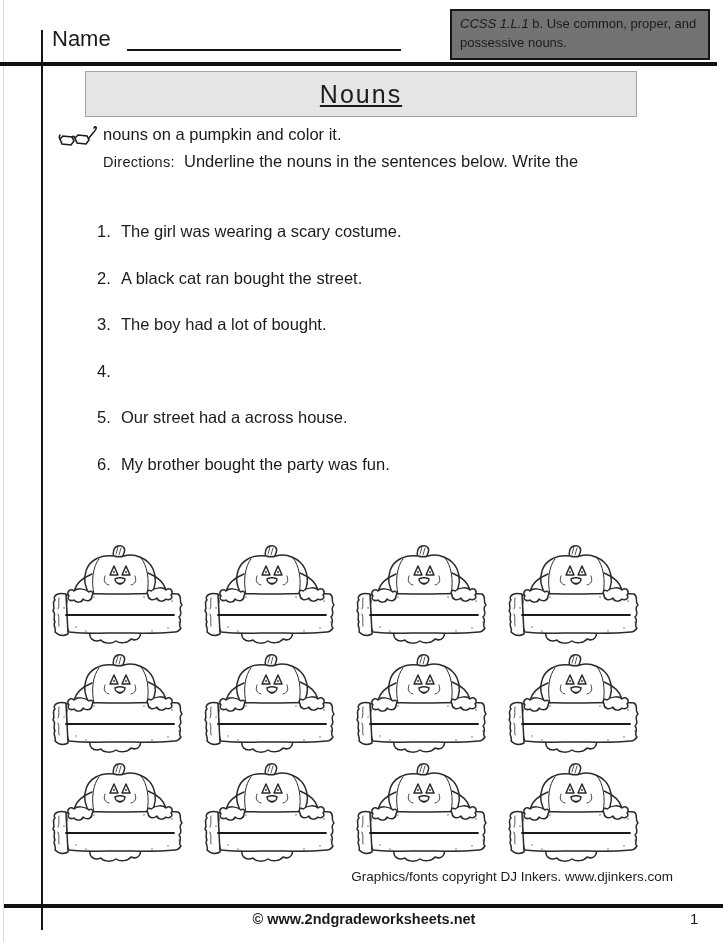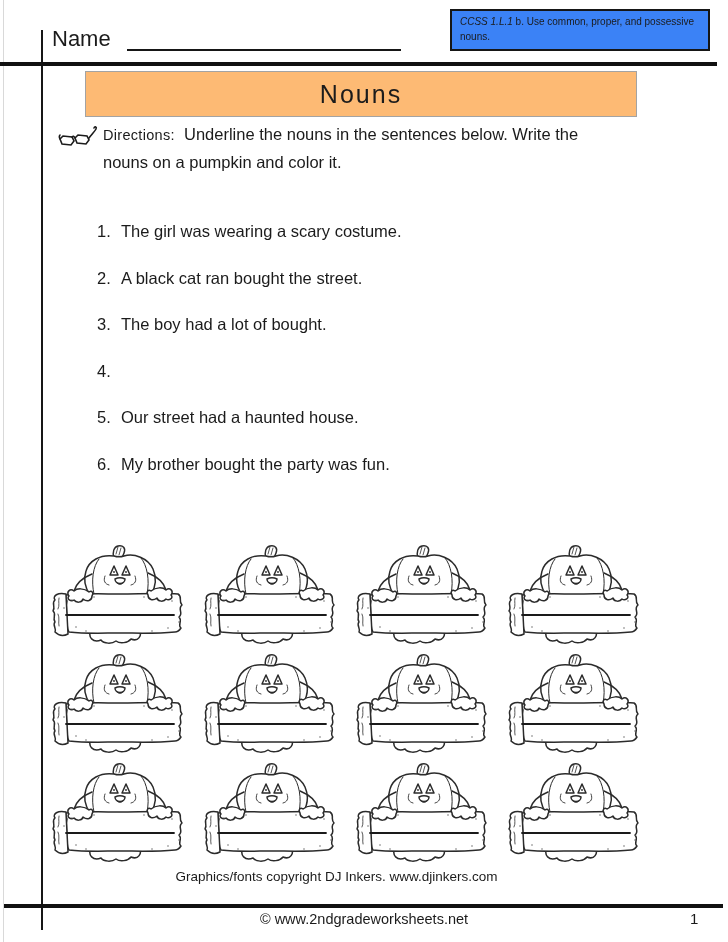--- a/index.html
+++ b/index.html
@@ -11,42 +11,42 @@
   
   .page-edge{left:3px;top:0;width:1px;height:942px;background:#d9d9d9;}
   .margin-line{left:41px;top:30px;width:2px;height:900px;background:#161616;}
   .rule-top{left:0;top:62px;width:717px;height:4px;background:#111;}
   .rule-bottom{left:4px;top:904px;width:719px;height:4px;background:#111;}
   
   .name-label{left:52px;top:26px;font-size:22px;}
   .name-line{left:127px;top:49px;width:274px;height:2px;background:#161616;}
   
   .ccss-box{left:450px;top:9px;width:240px;border:2px solid #161616;padding:4px 8px 5px 8px;
-    font-size:10px;line-height:1.45;background:#3b82f6;}
+    font-size:13px;line-height:1.45;background:#737373;}
   .ccss-code{font-style:italic;}
   
   .title-box{left:85px;top:71px;width:550px;height:44px;border:1px solid #a3a3a3;
-    display:flex;align-items:center;justify-content:center;background:#fdba74;}
+    display:flex;align-items:center;justify-content:center;background:#e5e5e5;text-decoration:underline;}
   .title-text{font-size:25px;letter-spacing:2px;}
   
   .glasses{left:58px;top:125px;width:42px;height:26px;}
   .directions{left:103px;top:121px;width:535px;font-size:16.5px;line-height:27px;}
   .directions .lbl{font-size:14.5px;letter-spacing:.3px;}
   
   .sentences{left:97px;top:220px;width:540px;}
   .sentence{display:flex;font-size:16.5px;line-height:22px;margin-bottom:24.5px;}
   .sentence .num{min-width:24px;}
   
   .pumpkin-grid{left:44px;top:544px;display:grid;grid-template-columns:repeat(4,152px);
     grid-auto-rows:109px;}
   .pumpkin-cell{width:152px;height:109px;}
   .pumpkin-cell svg{display:block;margin:0 auto;}
   
-  .credit{left:0;top:869px;width:673px;text-align:center;font-size:13.5px;}
-  .footer-copy{left:0;top:911px;width:728px;text-align:center;font-size:14.5px;}
+  .credit{left:0;top:869px;width:673px;text-align:right;font-size:13.5px;}
+  .footer-copy{left:0;top:911px;width:728px;text-align:center;font-size:14.5px;font-weight:bold;}
   .footer-page{left:690px;top:910px;font-size:15px;}
 </style>
 </head>
 <body>
 
 <div class="page">
 
   <div class="abs page-edge"></div>
   <div class="abs margin-line"></div>
   <div class="abs rule-top"></div>
@@ -67,43 +67,43 @@
     <g fill="none" stroke="#1b1b1b" stroke-width="1.6" stroke-linecap="round">
       <path d="M2 14 L5 11 L14 12 L16 16 L13 20 L4 19 Z" fill="#fff"></path>
       <path d="M17 13 L20 10 L29 11 L31 15 L28 19 L19 18 Z" fill="#fff"></path>
       <path d="M14 12 C15 11 16 11 17 13"></path>
       <path d="M31 13 C34 9 37 6 38 4 C39 2 37 1 36 3"></path>
       <path d="M2 14 C1 12 1 11 2 10"></path>
     </g>
   </svg>
 
   <div class="abs directions">
+    <div>nouns on a pumpkin and color it.</div>
     <div><span class="lbl">Directions:</span>&nbsp;&nbsp;<span>Underline the nouns in the sentences below.  Write the</span></div>
-    <div>nouns on a pumpkin and color it.</div>
   </div>
 
   <div class="abs sentences">
     <div class="sentence">
       <span class="num">1.</span>
       <span>The girl was wearing a scary costume.</span>
     </div>
     <div class="sentence">
       <span class="num">2.</span>
       <span>A black cat ran bought the street.</span>
     </div>
     <div class="sentence">
       <span class="num">3.</span>
       <span>The boy had a lot of bought.</span>
     </div>
     <div class="sentence">
       <span class="num">4.</span>
     </div>
     <div class="sentence">
       <span class="num">5.</span>
-      <span>Our street had a haunted house.</span>
+      <span>Our street had a across house.</span>
     </div>
     <div class="sentence">
       <span class="num">6.</span>
       <span>My brother bought the party was fun.</span>
     </div>
   </div>
 
   <div class="abs pumpkin-grid" id="pumpkin-grid">
     <div class="pumpkin-cell">
       <svg width="148" height="100" viewBox="0 0 148 100">

